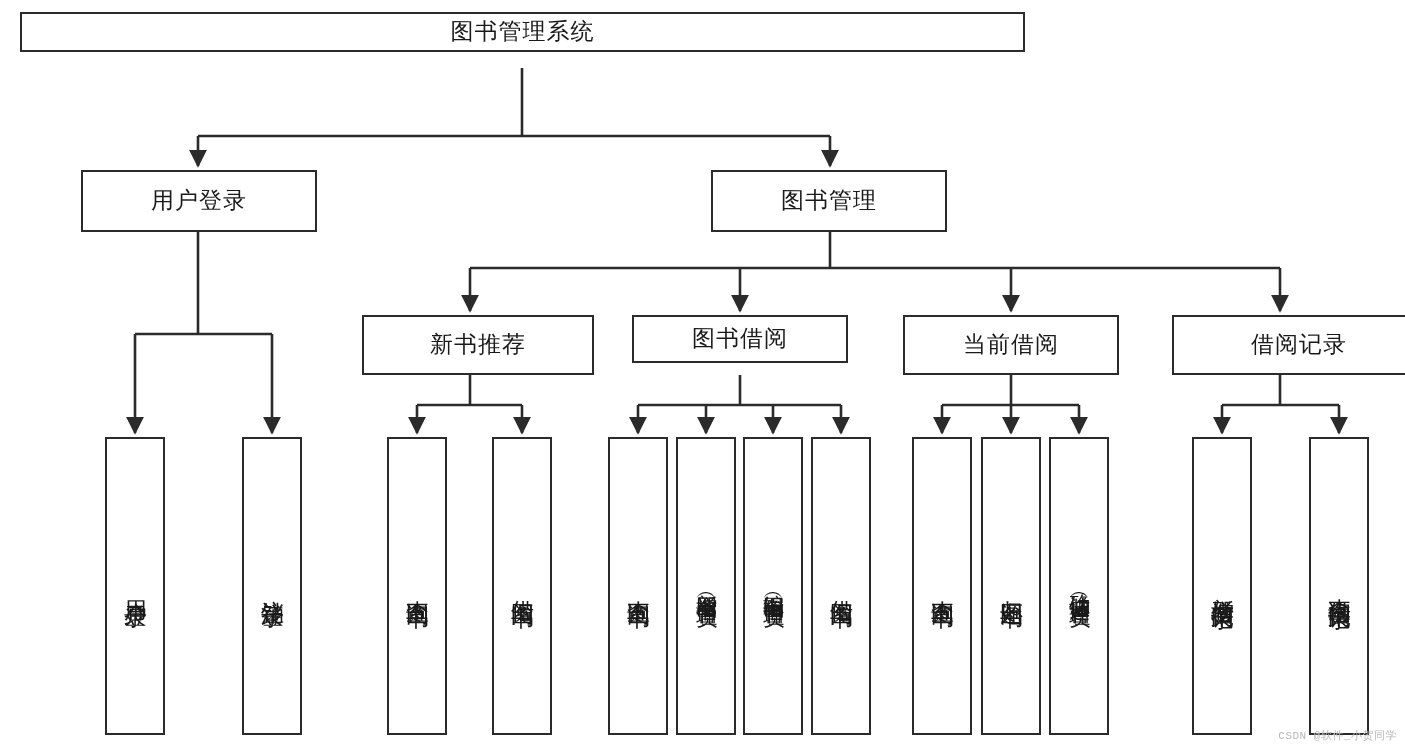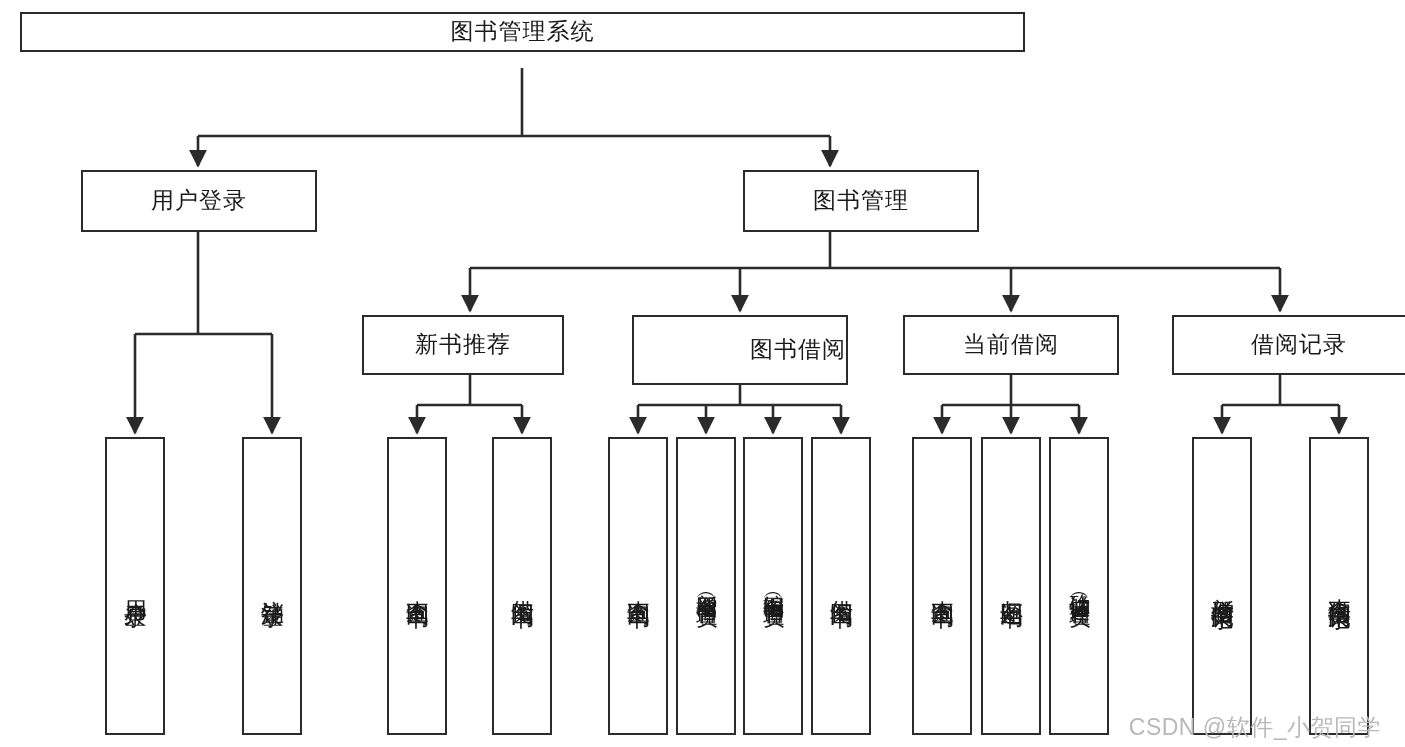--- a/index.html
+++ b/index.html
@@ -49,27 +49,27 @@
     text-orientation: upright;
     letter-spacing: 2px;
     white-space: nowrap;
   }
   .node-v .vlabel {
     writing-mode: vertical-rl;
     text-orientation: upright;
   }
   #watermark {
     position: absolute;
-    right: 24px;
+    right: 8px;
     bottom: 4px;
-    font-size: 23px;
+    font-size: 11px;
     color: #b8b8b8;
     letter-spacing: 0.5px;
     white-space: nowrap;
-    font-family: Liberation Sans, sans-serif;
+    font-family: Liberation Mono, monospace;
   }
 </style>
 </head>
 <body>
 
 <div id="diagram-root">
 
   <svg id="edges-layer" viewBox="0 0 1405 747" width="1405" height="747" xmlns="http://www.w3.org/2000/svg">
     <defs>
       <marker id="arrow" viewBox="0 0 10 10" refX="9" refY="5" markerWidth="7" markerHeight="7" orient="auto-start-reverse">
@@ -121,28 +121,28 @@
     </g>
   </svg>
 
   <div class="node node-h" style="left:20px; top:12px; width:1005px; height:40px;">
     <span>图书管理系统</span>
   </div>
 
   <div class="node node-h" style="left:81px; top:170px; width:236px; height:62px;">
     <span>用户登录</span>
   </div>
-  <div class="node node-h" style="left:711px; top:170px; width:236px; height:62px;margin-left:32px;">
+  <div class="node node-h" style="left:711px; top:170px; width:236px; height:62px;">
     <span>图书管理</span>
   </div>
 
-  <div class="node node-h" style="left:362px; top:315px; width:202px; height:60px;">
+  <div class="node node-h" style="left:362px; top:315px; width:232px; height:60px;">
     <span>新书推荐</span>
   </div>
-  <div class="node node-h" style="left:632px; top:315px; width:216px; height:70px;justify-content:flex-end;">
+  <div class="node node-h" style="left:632px; top:315px; width:216px; height:48px;">
     <span>图书借阅</span>
   </div>
   <div class="node node-h" style="left:903px; top:315px; width:216px; height:60px;font-family:Liberation Serif, serif;">
     <span>当前借阅</span>
   </div>
   <div class="node node-h" style="left:1172px; top:315px; width:254px; height:60px;">
     <span>借阅记录</span>
   </div>
 
   <div class="node node-v" style="left:105px; top:437px; width:60px; height:298px;">

